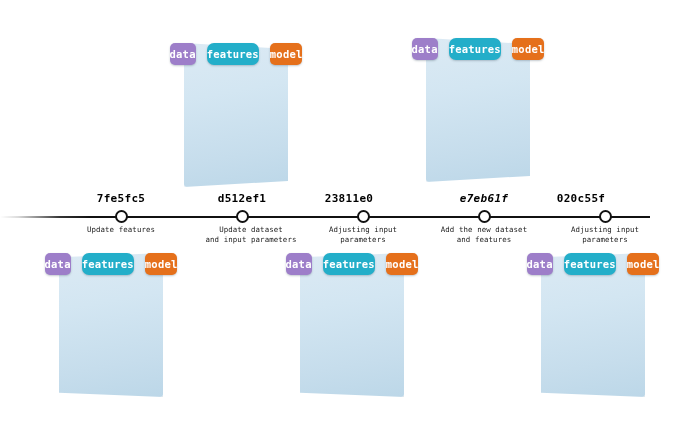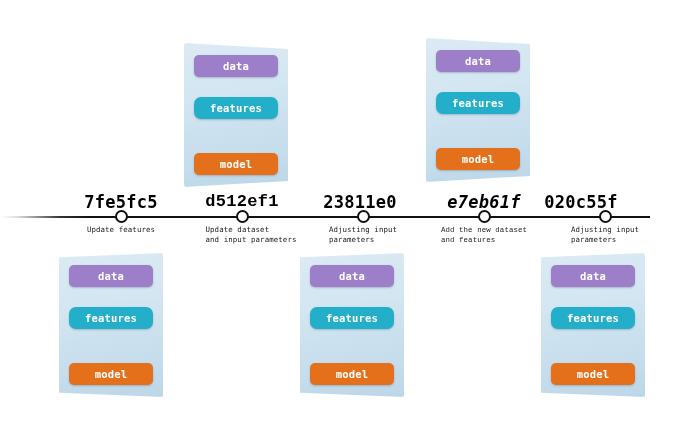--- a/index.html
+++ b/index.html
@@ -42,34 +42,34 @@
     background: #ffffff;
     border: 2px solid #111111;
     top: 210px;
     box-sizing: border-box;
     z-index: 4;
   }
   .commit-hash {
     position: absolute;
     top: 192px;
     transform: translateX(-50%);
-    font-size: 17px;
+    font-size: 11px;
     font-weight: bold;
     color: #000000;
     white-space: nowrap;
     letter-spacing: 0.3px;
   }
   .commit-desc {
     position: absolute;
     top: 225px;
     transform: translateX(-50%);
     font-size: 7.4px;
     line-height: 10px;
     color: #1b1b1b;
-    text-align: left;
+    text-align: center;
     white-space: pre-line;
     letter-spacing: 0.1px;
   }
 
   
   .card {
     position: absolute;
     width: 104px;
     height: 144px;
   }
@@ -87,40 +87,39 @@
   .card.tilt-bottom .card-face {
     clip-path: polygon(0% 3.0%, 100% 0%, 100% 100%, 0% 97.0%);
   }
   .card-inner {
     position: absolute;
     left: 10px;
     right: 10px;
     top: 0;
     bottom: 0;
     display: flex;
-    flex-direction: column;
     justify-content: center;
-    gap: 20px;
+    gap: 11px;
     z-index: 2;
   }
   .layer {
     height: 22px;
     border-radius: 5px;
     display: flex;
     align-items: center;
     justify-content: center;
     color: #ffffff;
     font-size: 10.5px;
     font-weight: bold;
     letter-spacing: 0.2px;
     box-shadow: 0 1px 2px rgba(60,80,95,0.30);
   }
   .layer-data     { background: #9d7ec9; }
   .layer-features { background: #23aec9; border-radius: 7px; }
-  .layer-model    { background: #e5701b; margin-top: 14px; }
+  .layer-model    { background: #e5701b; }
 </style>
 </head>
 <body>
 
 <div id="stage">
 
   <div id="cards-host">
       <div class="card tilt-bottom" style="left: 59px; top: 253px;">
         <div class="card-face"></div>
         <div class="card-inner">
@@ -163,30 +162,30 @@
       </div>
     </div>
 
   <div class="timeline-axis"></div>
 
   <div id="timeline-host">
       <div class="node" style="left: 114.5px;"></div>
       <div class="commit-hash" style="left: 121px;">7fe5fc5</div>
       <div class="commit-desc" style="left: 121px;">Update features</div>
       <div class="node" style="left: 235.5px;"></div>
-      <div class="commit-hash" style="left: 242px; font-family: Liberation Mono, monospace;">d512ef1</div>
+      <div class="commit-hash" style="left: 242px;">d512ef1</div>
       <div class="commit-desc" style="left: 251px;">Update dataset
 and input parameters</div>
       <div class="node" style="left: 356.5px;"></div>
-      <div class="commit-hash" style="left: 360px;">23811e0</div>
+      <div class="commit-hash" style="left: 349px;">23811e0</div>
       <div class="commit-desc" style="left: 363px;">Adjusting input
 parameters</div>
       <div class="node" style="left: 477.5px;"></div>
       <div class="commit-hash" style="left: 484px; font-style: italic;">e7eb61f</div>
-      <div class="commit-desc" style="left: 484px; font-family: Liberation Mono, monospace;">Add the new dataset
+      <div class="commit-desc" style="left: 484px;">Add the new dataset
 and features</div>
       <div class="node" style="left: 598.5px;"></div>
       <div class="commit-hash" style="left: 581px;">020c55f</div>
       <div class="commit-desc" style="left: 605px;">Adjusting input
 parameters</div>
     </div>
 
 </div>
 
 </body></html>

